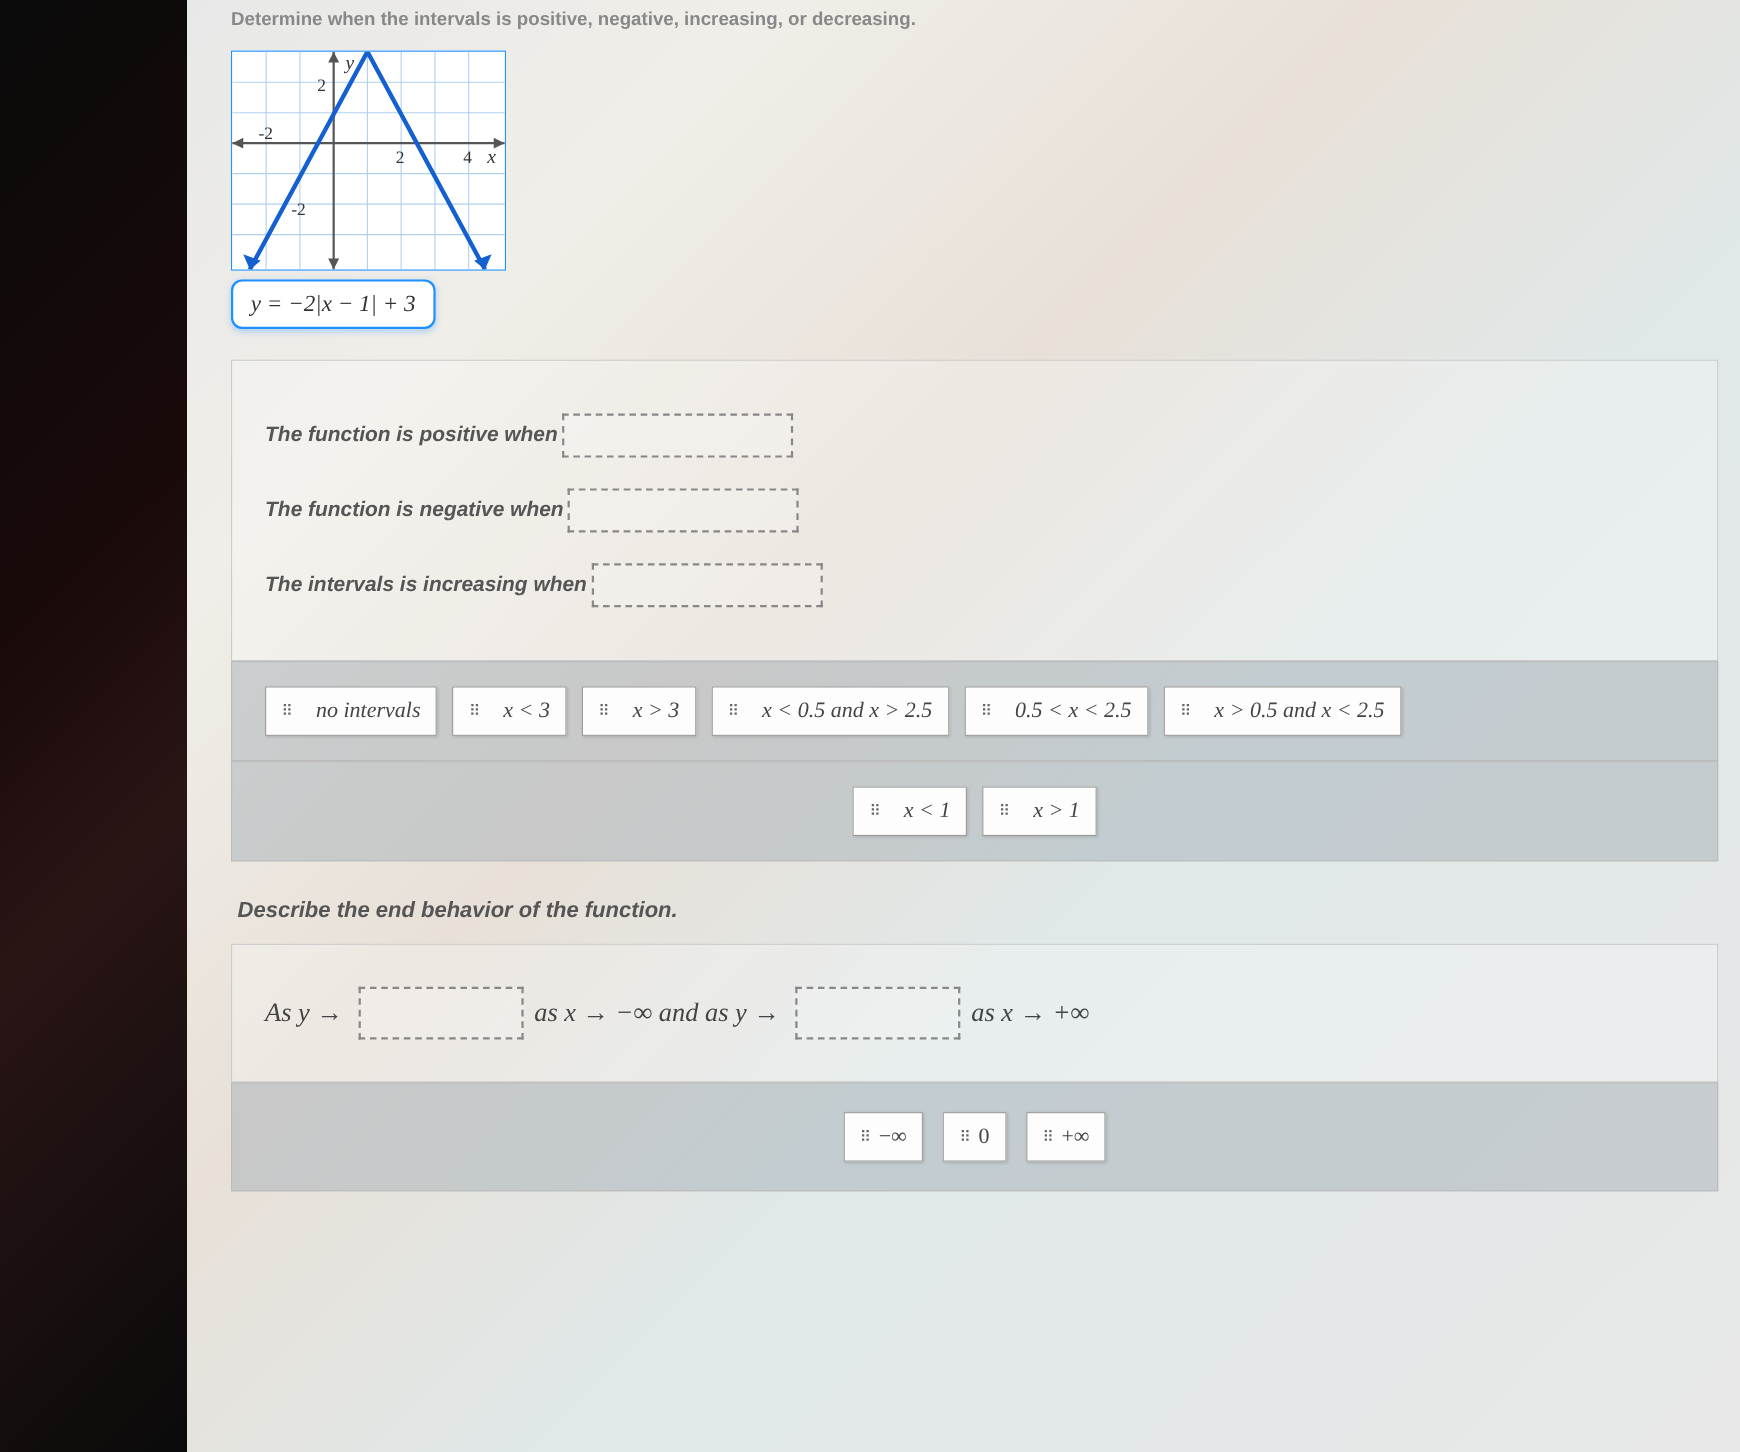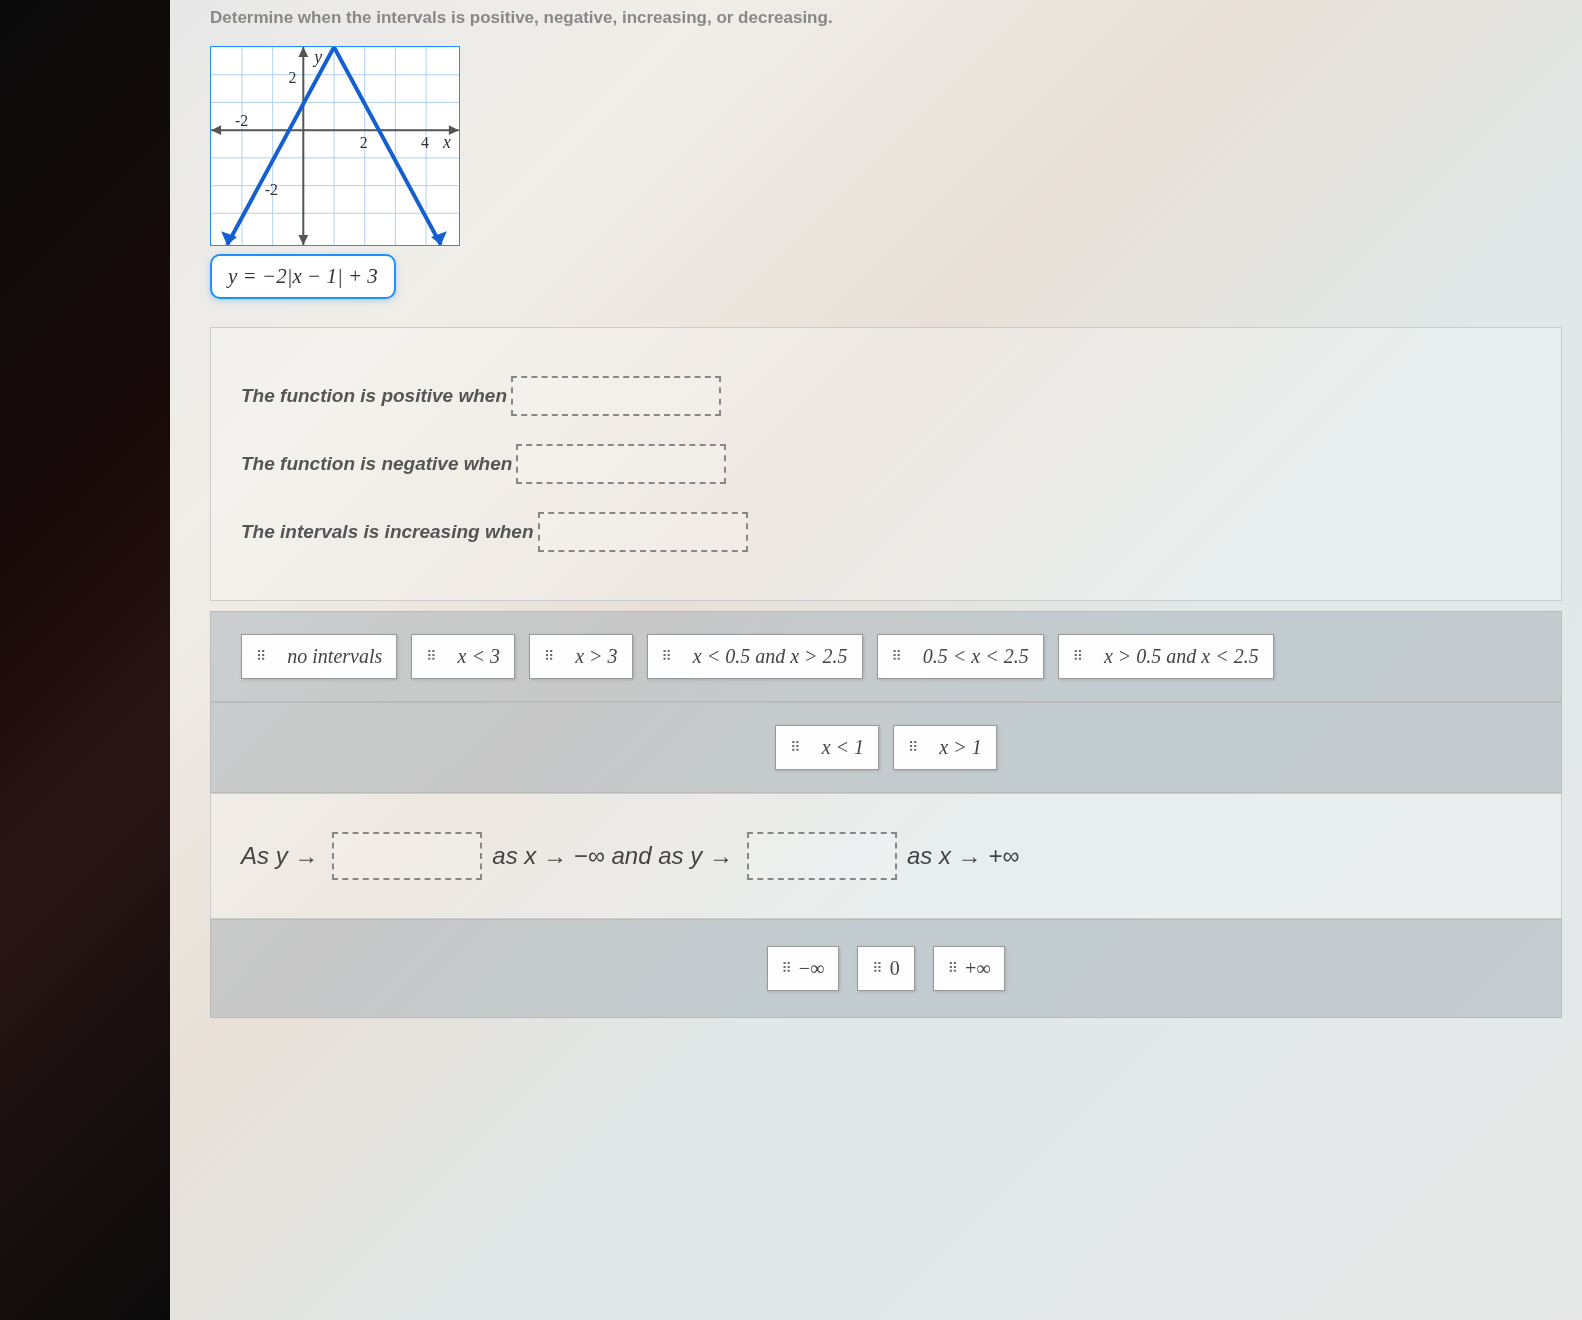--- a/index.html
+++ b/index.html
@@ -42,21 +42,20 @@
     font-family: 'Times New Roman', serif;
     font-style: italic;
     font-size: 21px;
     color: #333;
     box-shadow: 0 2px 6px rgba(30,144,255,0.3);
   }
   .fill-panel {
     border: 1px solid #ccc;
     background: rgba(255,255,255,0.25);
     padding: 20px 30px;
-    margin-bottom: 10px;
   }
   .fill-row {
     display: flex;
     align-items: center;
     margin: 28px 0;
     color: #555;
     font-weight: bold;
     font-size: 19px;
     font-style: italic;
   }
@@ -105,21 +104,21 @@
     font-size: 20px;
     margin: 34px 0 18px 6px;
   }
   .end-panel {
     border: 1px solid #ccc;
     background: rgba(255,255,255,0.25);
     padding: 38px 30px;
     display: flex;
     align-items: center;
     gap: 10px;
-    font-family: Liberation Sans, sans-serif;
+    font-family: Liberation Serif, serif;
     font-size: 24px;
     color: #444;
     font-style: italic;
   }
   .end-panel .drop-slot { width: 150px; height: 48px; }
   .end-bank {
     background: rgba(160,170,180,0.45);
     border: 1px solid #bbb;
     padding: 26px 30px;
     display: flex;
@@ -225,20 +224,21 @@
     <div class="tile">
         <span class="handle">⠿</span>
         <span class="italic-x">x &lt; 1</span>
       </div>
     <div class="tile">
         <span class="handle">⠿</span>
         <span class="italic-x">x &gt; 1</span>
       </div>
   </div>
 
+  <div class="sub-instruction">Describe the end behavior of the function.</div>
 
   <div class="end-panel">
     <span>As  y →</span>
     <div class="drop-slot"></div>
     <span>as  x → −∞  and as  y →</span>
     <div class="drop-slot"></div>
     <span>as  x → +∞</span>
   </div>
 
   <div class="end-bank">

